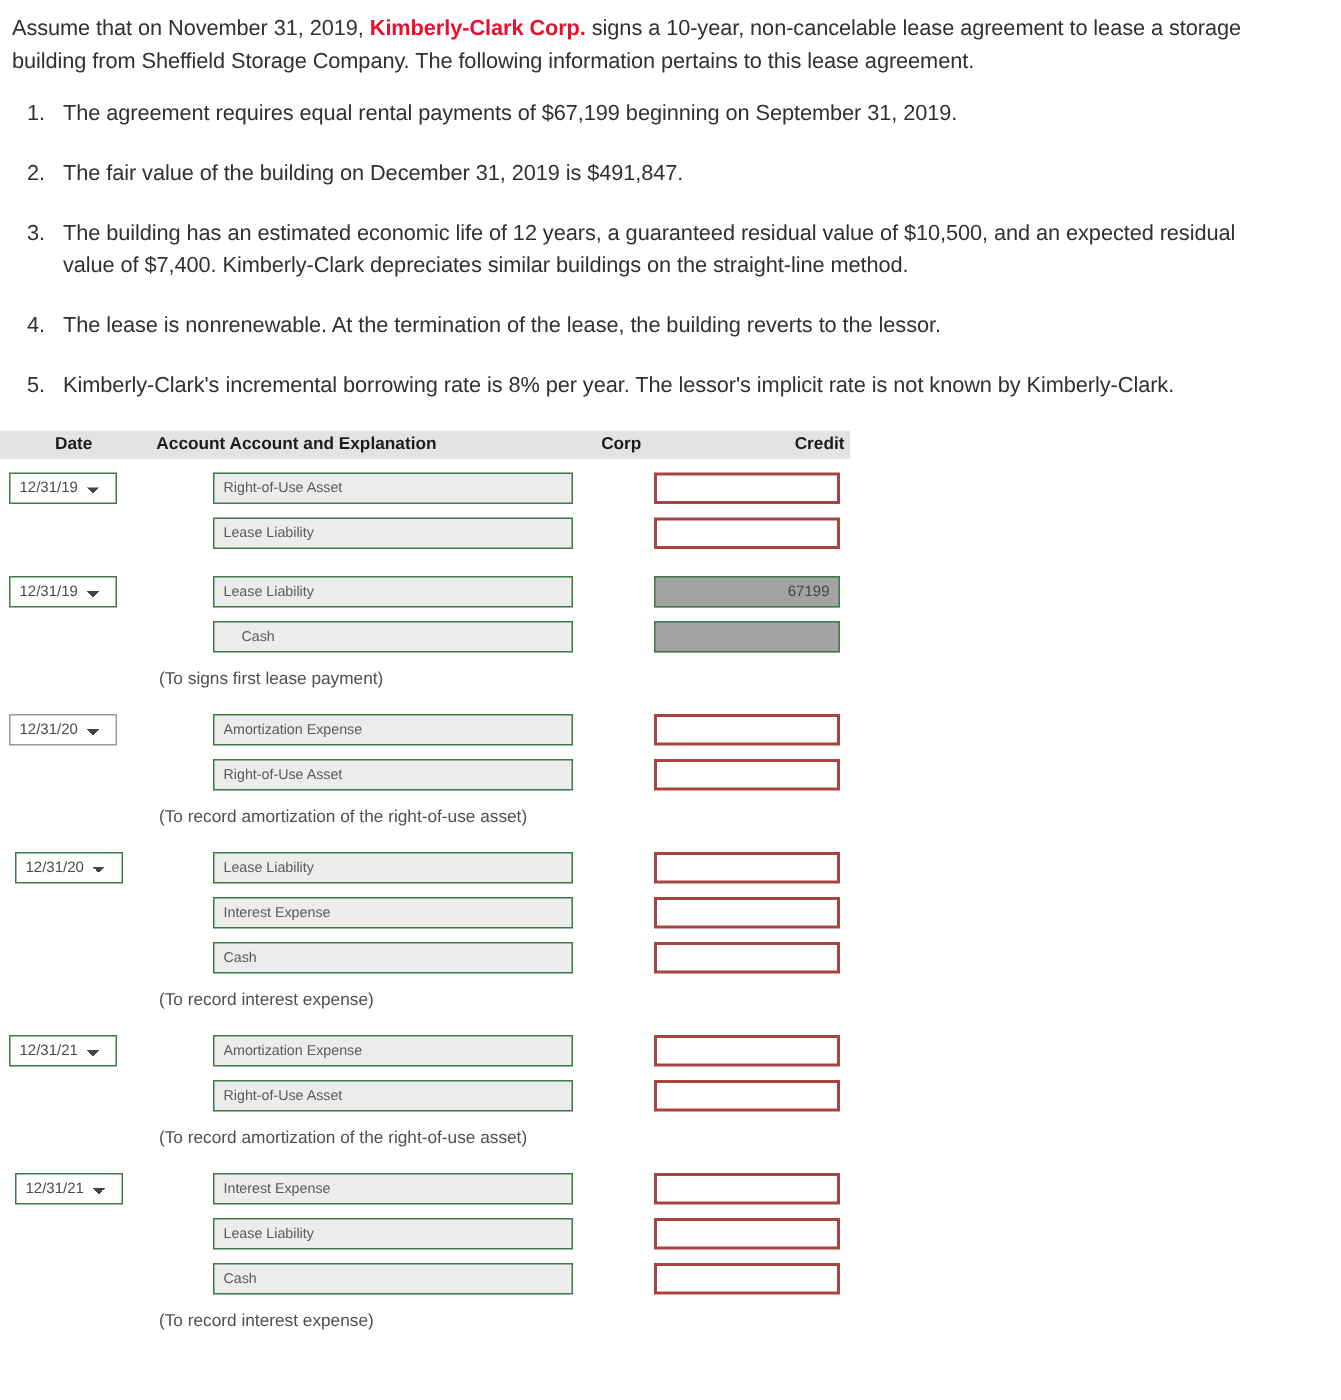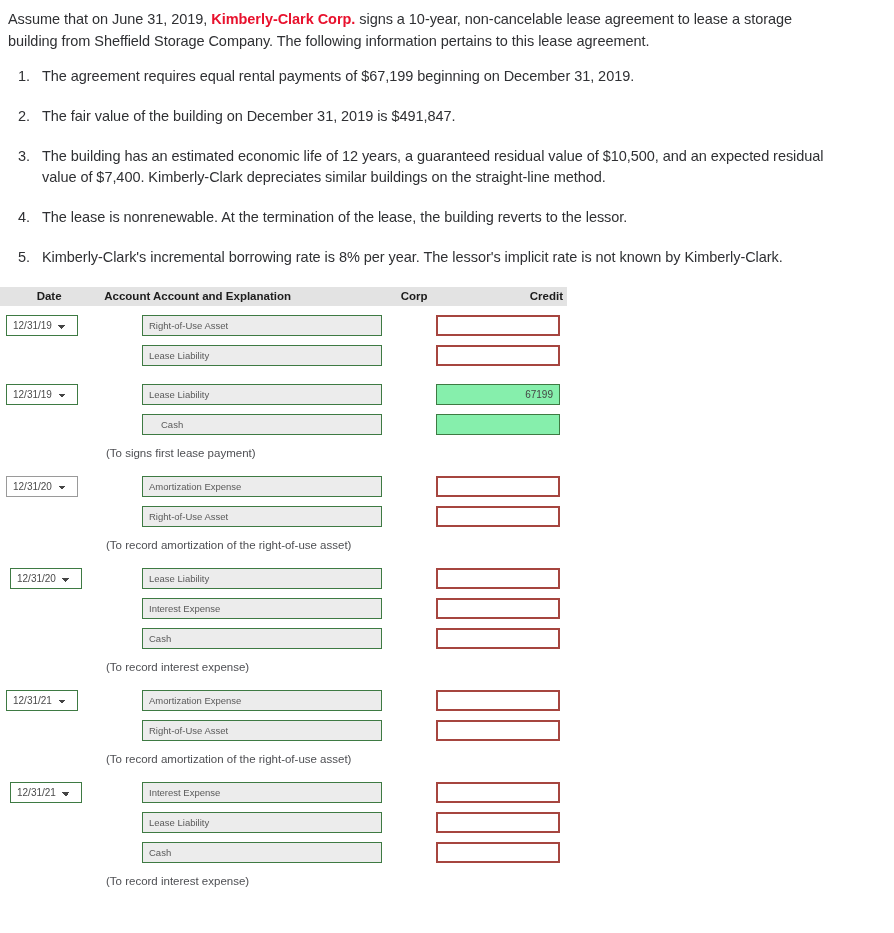--- a/index.html
+++ b/index.html
@@ -155,42 +155,42 @@
     font-family: "Liberation Sans", sans-serif;
     font-size: 10px;
     color: #444;
     text-align: right;
     padding: 0 6px;
     border-radius: 0;
     outline: none;
   }
   input.amt-input.ok {
     border: 1px solid #3e7a43;
-    background: #86efac;
+    background: #a3a3a3;
   }
 
   .j-note {
     font-size: 11.5px;
     color: #4e4f53;
     padding: 3px 0 0 106px;
     height: 23px;
     box-sizing: border-box;
   }
 </style>
 </head>
 <body>
 
 <div class="intro">
-  <span>Assume that on June 31, 2019, </span><span class="hl">Kimberly-Clark Corp.</span><span> signs a 10-year, non-cancelable lease agreement to lease a storage building from Sheffield Storage Company. The following information pertains to this lease agreement.</span>
+  <span>Assume that on November 31, 2019, </span><span class="hl">Kimberly-Clark Corp.</span><span> signs a 10-year, non-cancelable lease agreement to lease a storage building from Sheffield Storage Company. The following information pertains to this lease agreement.</span>
 </div>
 
 <ul class="facts">
     <li class="fact">
       <span class="fact-num">1.</span>
-      <span class="fact-text">The agreement requires equal rental payments of $67,199 beginning on December 31, 2019.</span>
+      <span class="fact-text">The agreement requires equal rental payments of $67,199 beginning on September 31, 2019.</span>
     </li>
     <li class="fact">
       <span class="fact-num">2.</span>
       <span class="fact-text">The fair value of the building on December 31, 2019 is $491,847.</span>
     </li>
     <li class="fact">
       <span class="fact-num">3.</span>
       <span class="fact-text">The building has an estimated economic life of 12 years, a guaranteed residual value of $10,500, and an expected residual value of $7,400. Kimberly-Clark depreciates similar buildings on the straight-line method.</span>
     </li>
     <li class="fact">

